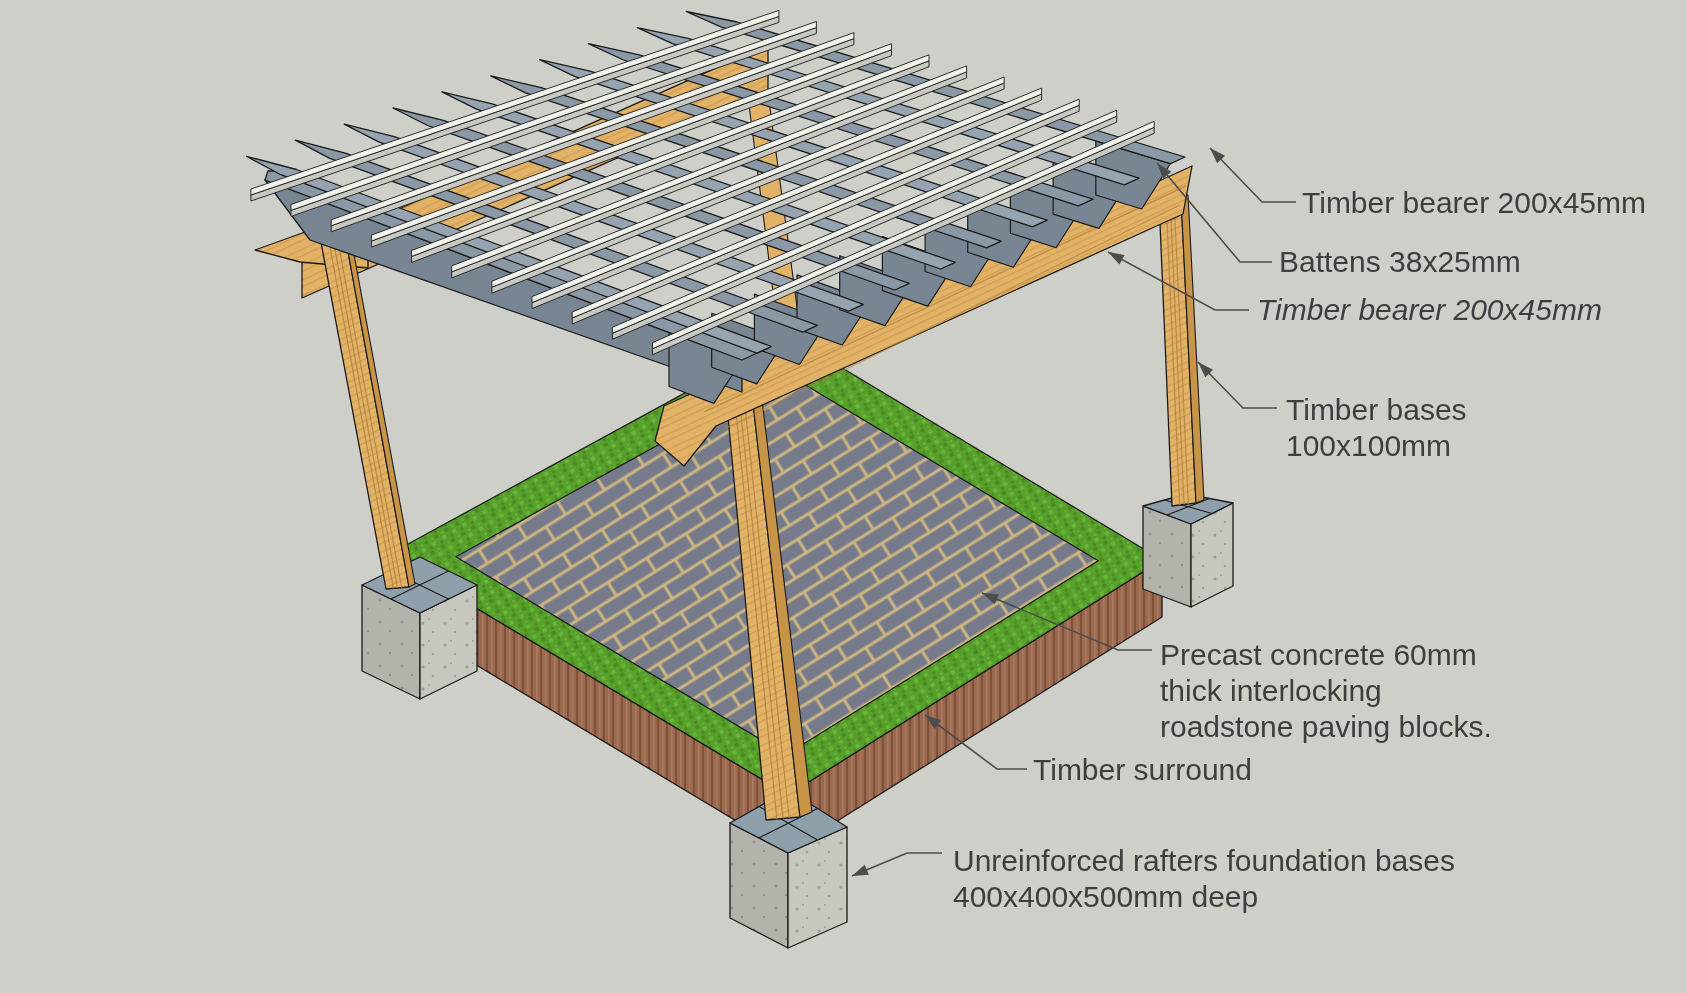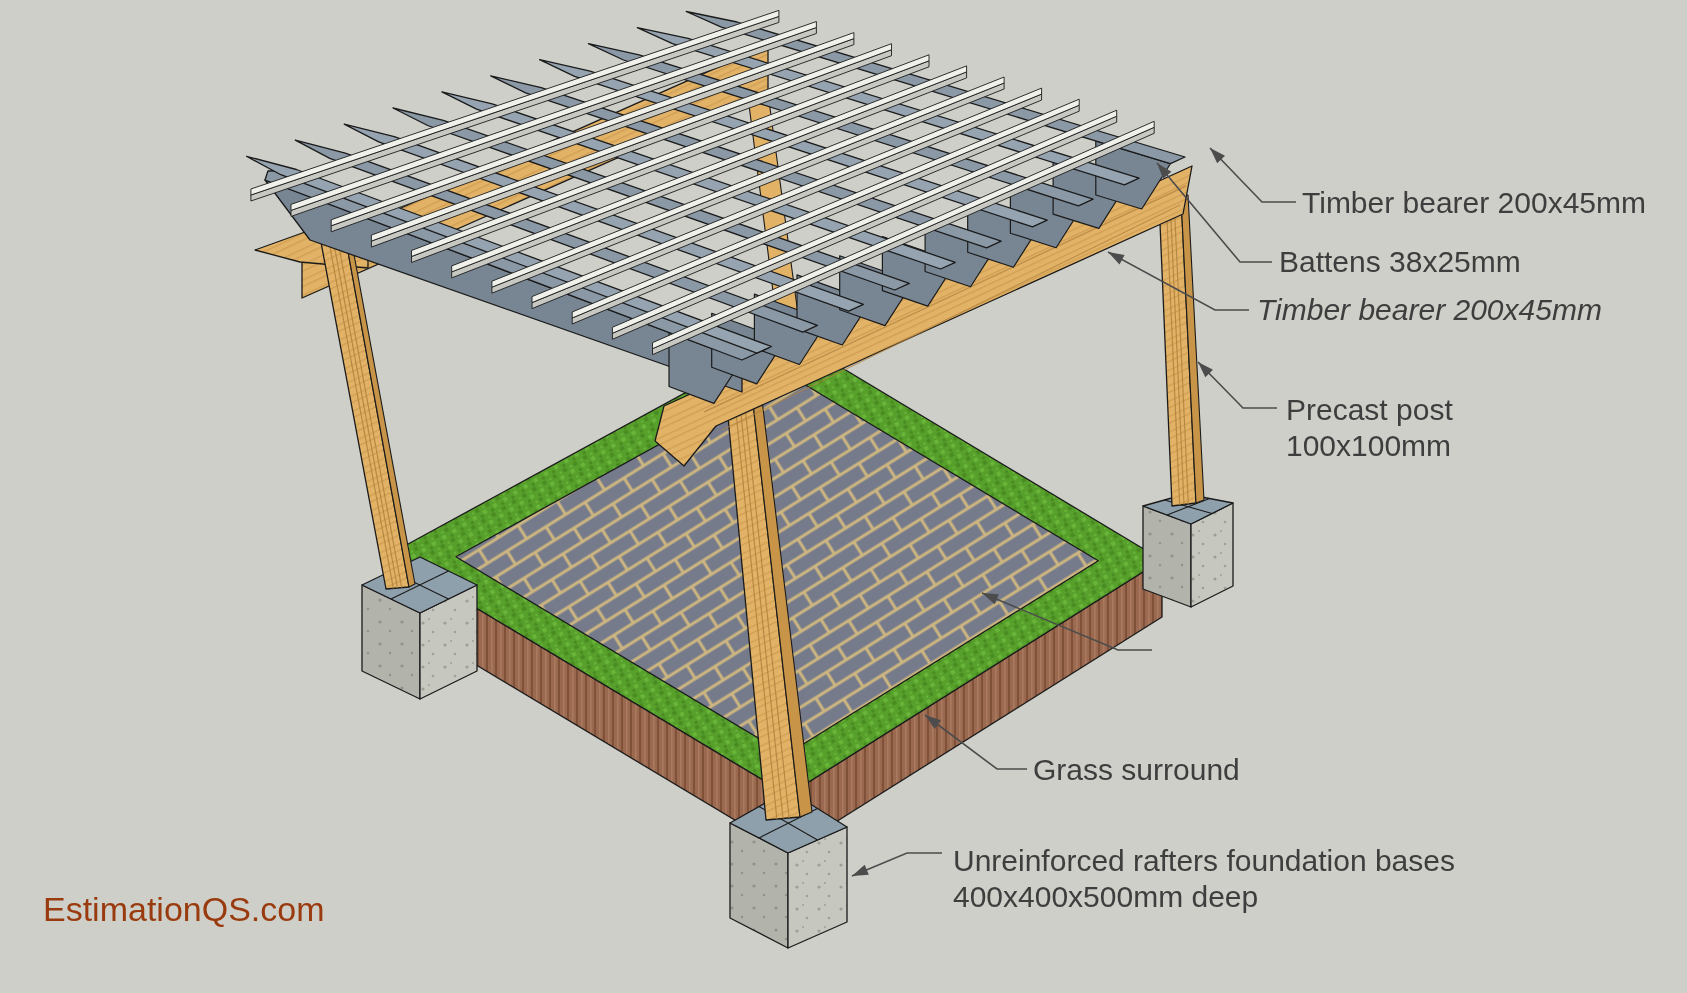--- a/index.html
+++ b/index.html
@@ -173,19 +173,21 @@
         <polyline points="925.0,715.0 997.0,769.0 1027.0,769.0" fill="none" stroke="#4c4c4c" stroke-width="1.6"></polyline>
         <polygon points="925.0,715.0 941.0,720.3 934.6,728.9" fill="#4c4c4c" stroke="#4c4c4c" stroke-width="0" stroke-linejoin="round"></polygon>
         <polyline points="852.0,876.0 907.0,853.0 942.0,853.0" fill="none" stroke="#4c4c4c" stroke-width="1.6"></polyline>
         <polygon points="852.0,876.0 864.7,864.8 868.8,874.8" fill="#4c4c4c" stroke="#4c4c4c" stroke-width="0" stroke-linejoin="round"></polygon>
       </g>
   </svg>
 
   <div class="lbl" id="lbl-rafters" style="color: rgb(62, 62, 62);">Timber bearer 200x45mm</div>
   <div class="lbl" id="lbl-battens" style="color: rgb(62, 62, 62);">Battens 38x25mm</div>
   <div class="lbl" id="lbl-bearer" style="color: rgb(62, 62, 62); font-style: italic;">Timber bearer 200x45mm</div>
-  <div class="lbl" id="lbl-post" style="color: rgb(62, 62, 62);">Precast post
+  <div class="lbl" id="lbl-post" style="color: rgb(62, 62, 62);">Timber bases
 100x100mm</div>
-  <div class="lbl" id="lbl-grass" style="color: rgb(62, 62, 62);">Grass surround</div>
+  <div class="lbl" id="lbl-paving" style="color: rgb(62, 62, 62);">Precast concrete 60mm
+thick interlocking
+roadstone paving blocks.</div>
+  <div class="lbl" id="lbl-grass" style="color: rgb(62, 62, 62);">Timber surround</div>
   <div class="lbl" id="lbl-foundation" style="color: rgb(62, 62, 62);">Unreinforced rafters foundation bases
 400x400x500mm deep</div>
-  <div id="watermark" style="color: rgb(153, 59, 14);">EstimationQS.com</div>
 </div>
 
 </body></html>

